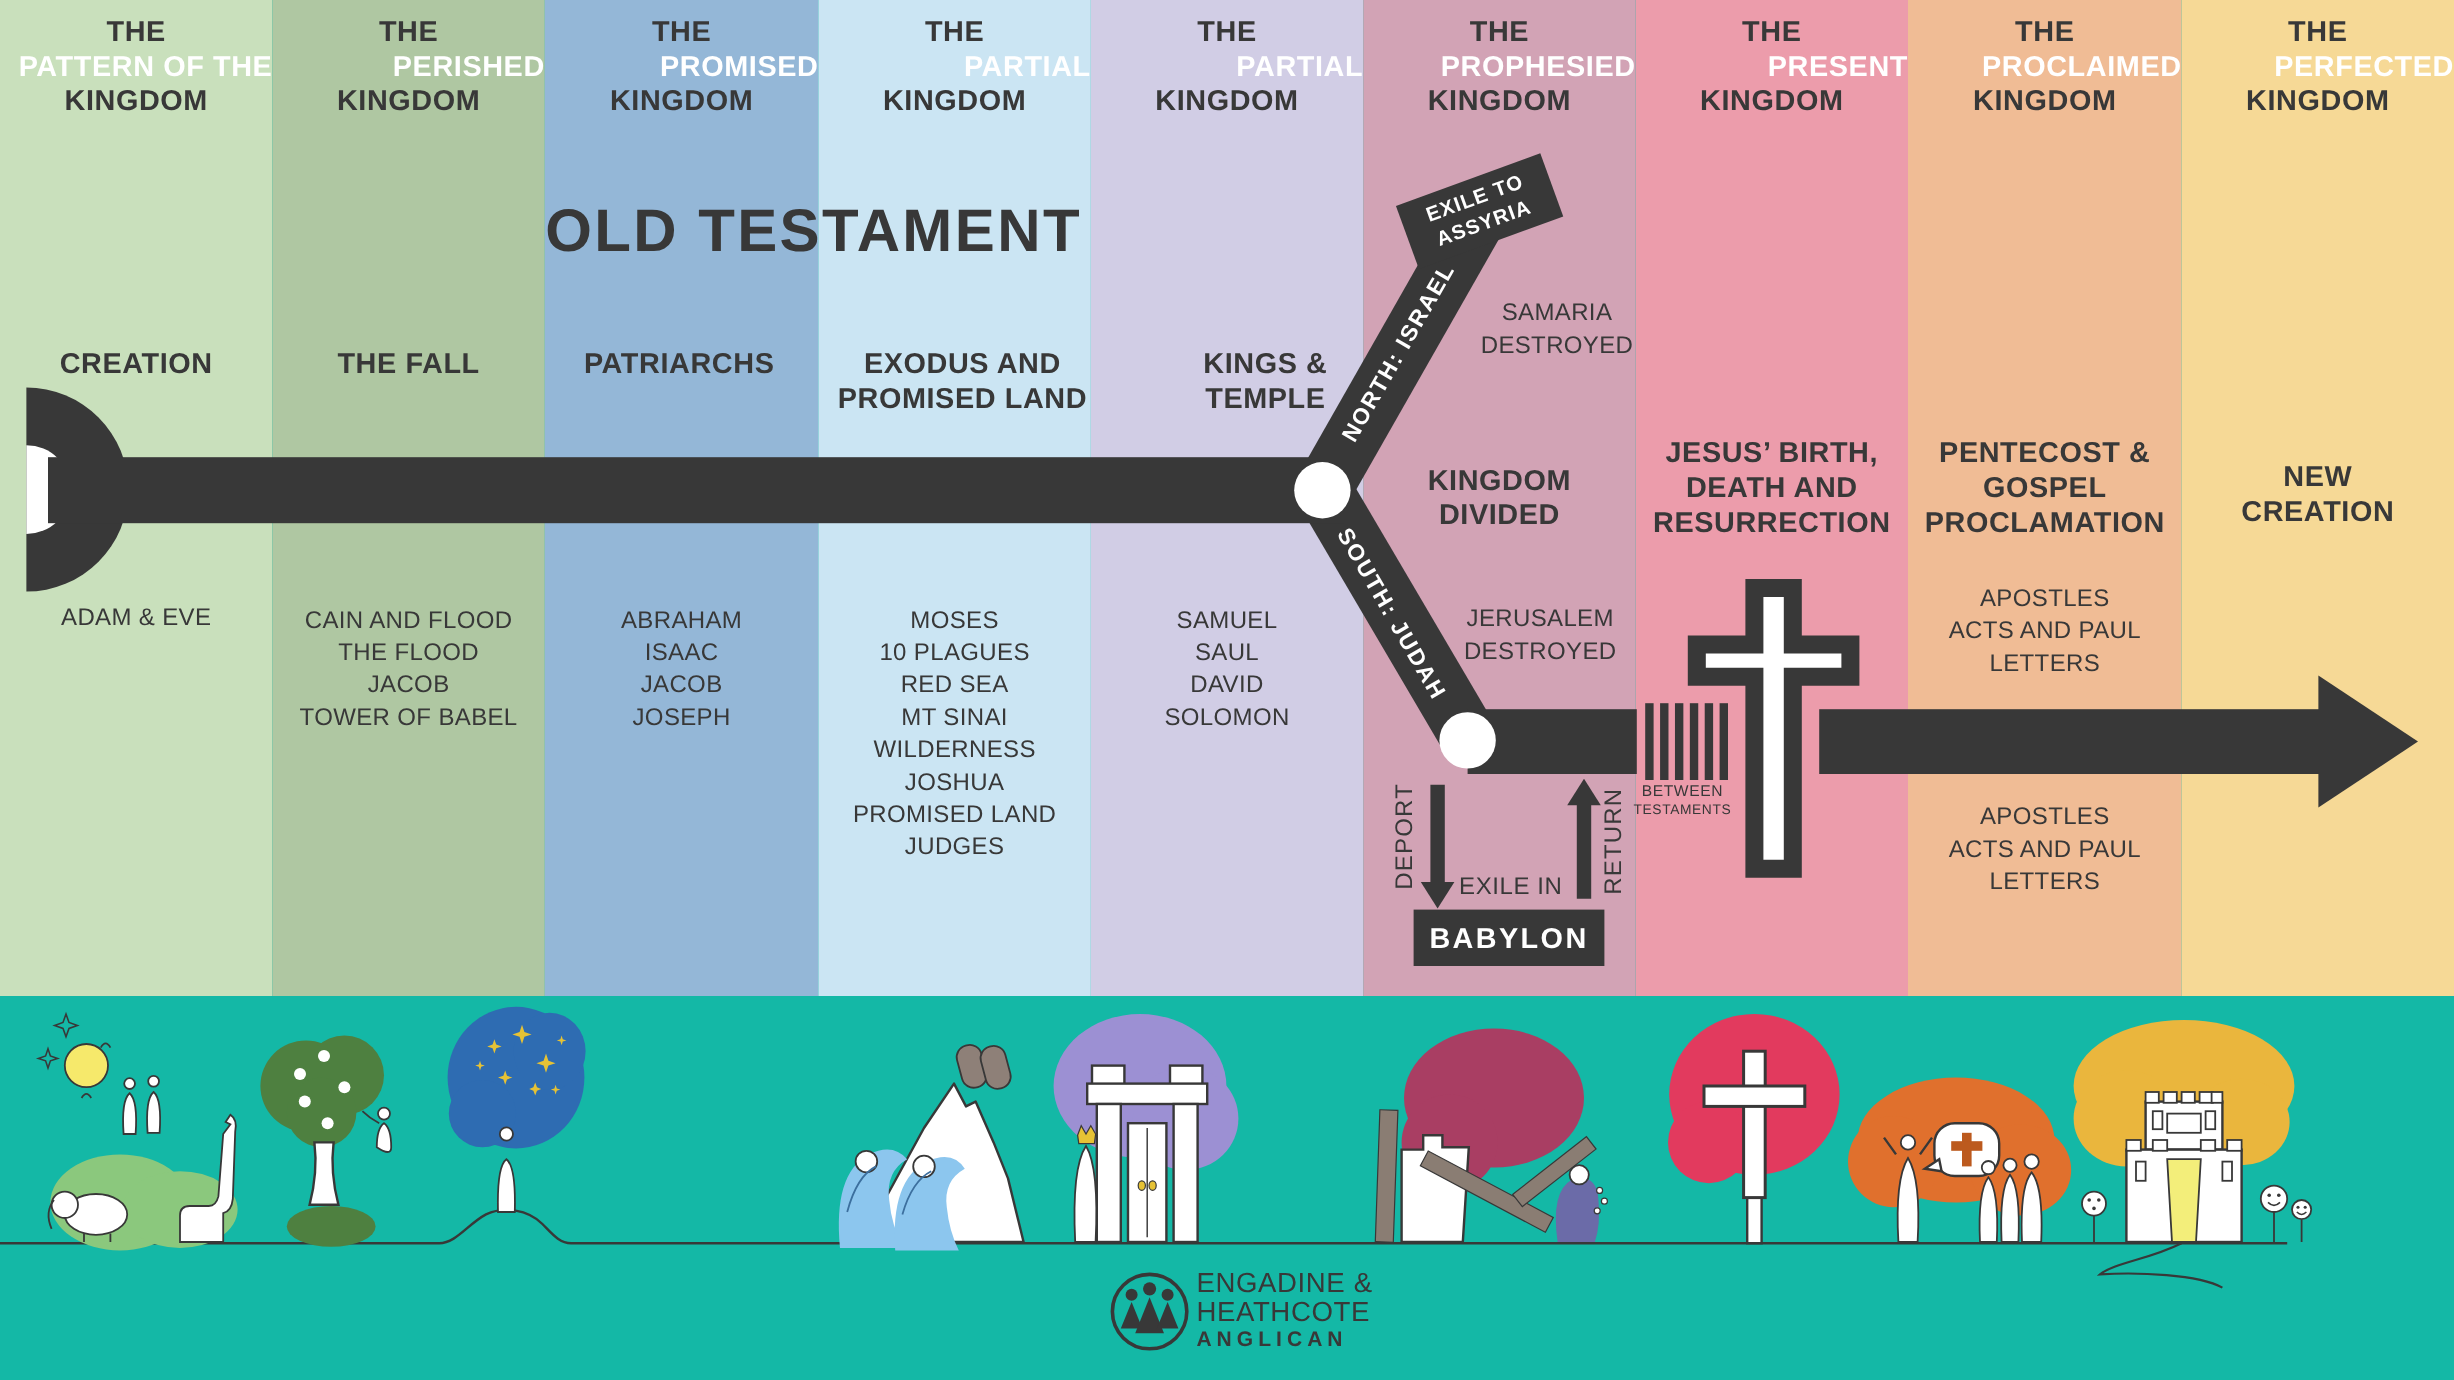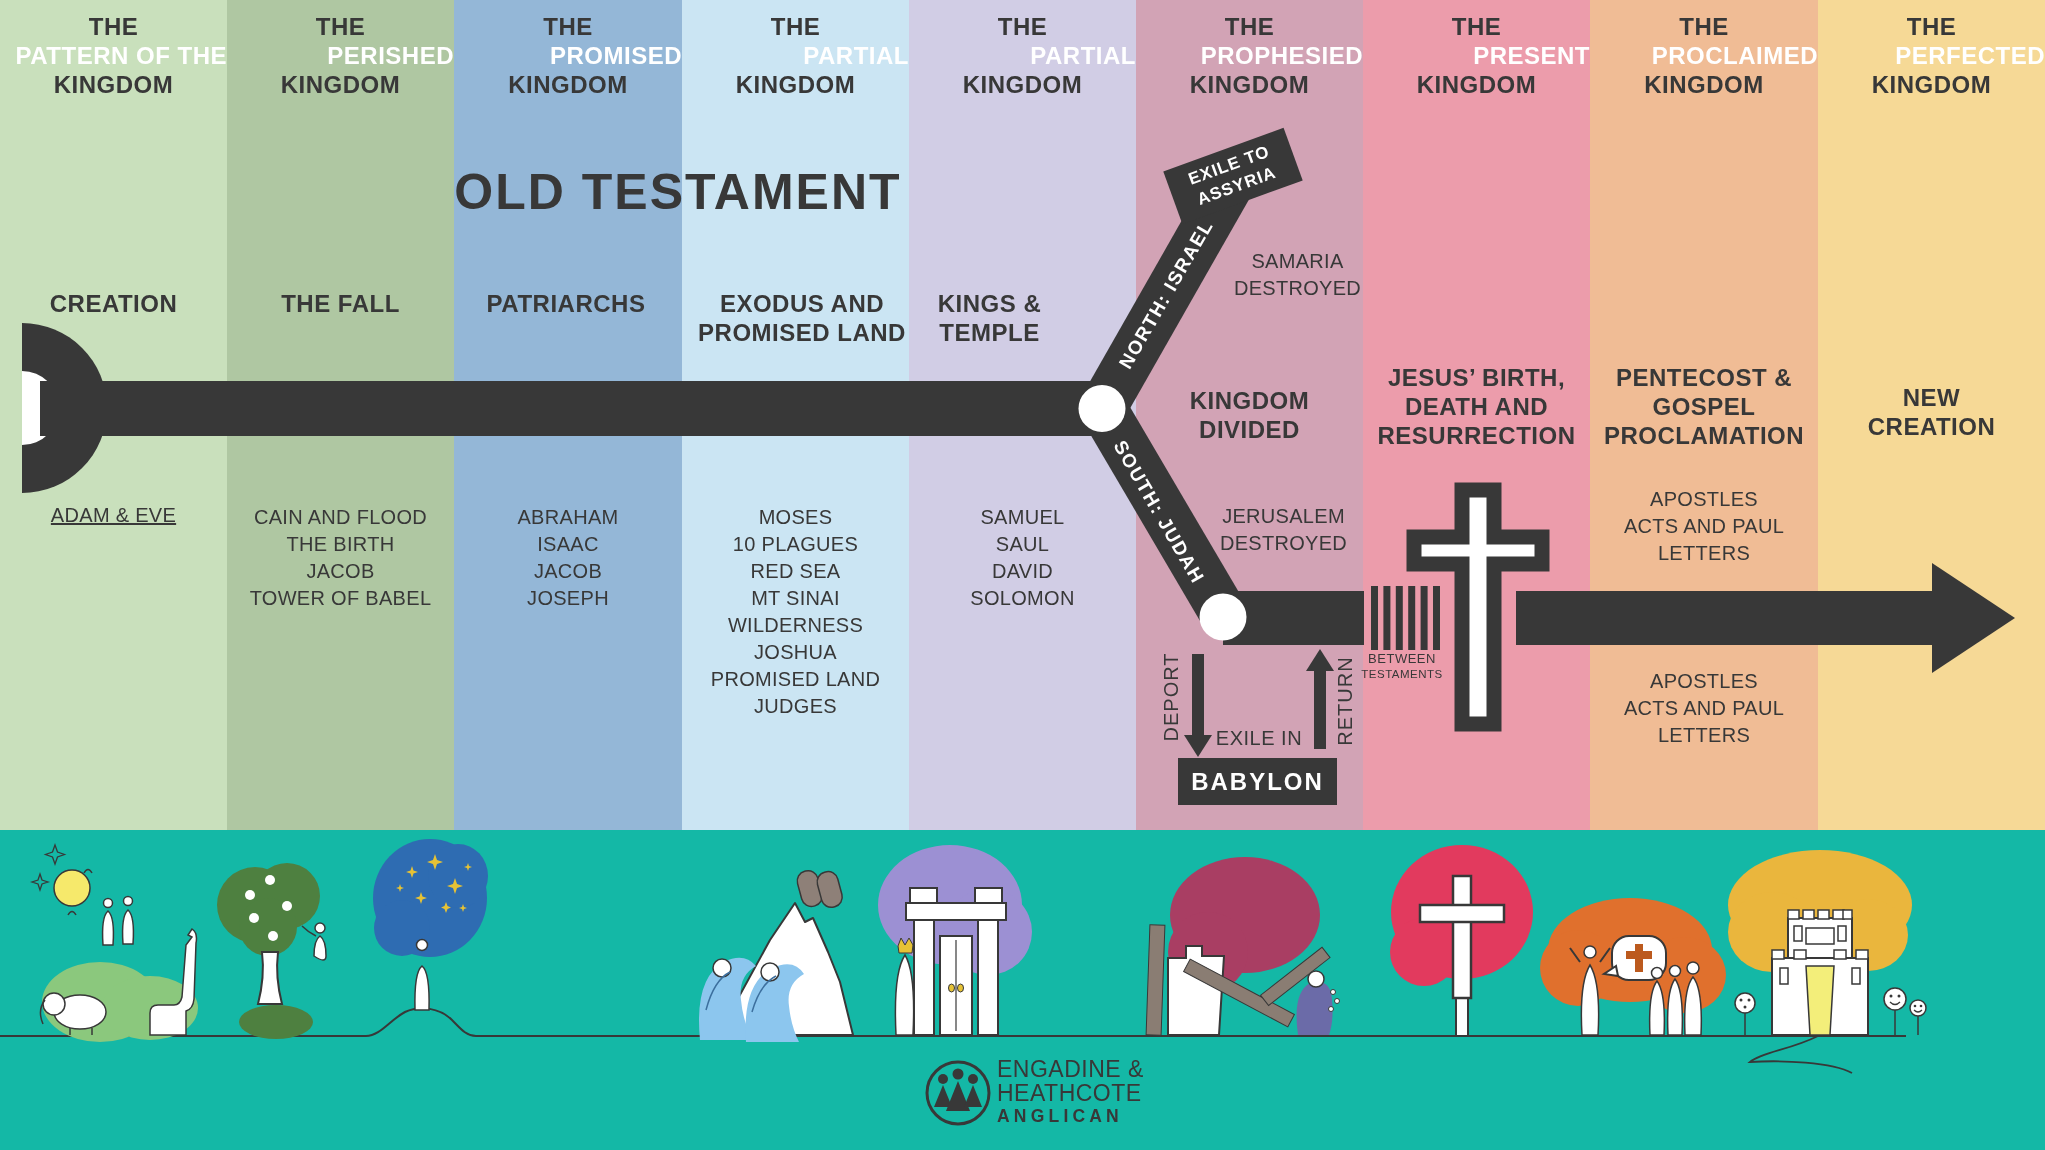--- a/index.html
+++ b/index.html
@@ -92,21 +92,21 @@
 
   <div class="testament" style="left:418px;top:163px;width:520px;">OLD TESTAMENT</div>
 
   <div class="block title" style="left:0;top:289px;width:227px;">CREATION</div>
   <div class="block title" style="left:227px;top:289px;width:227px;">THE FALL</div>
   <div class="block title" style="left:454px;top:289px;width:224px;">PATRIARCHS</div>
   <div class="block title" style="left:682px;top:289px;width:240px;">
     <div>EXODUS AND</div>
     <div>PROMISED LAND</div>
   </div>
-  <div class="block title" style="left:876px;top:289px;width:227px;">
+  <div class="block title" style="left:941px;top:289px;width:227px;">
     <div>KINGS &amp;</div>
     <div>TEMPLE</div>
   </div>
   <div class="block title" style="left:1136px;top:386px;width:227px;">
     <div>KINGDOM</div>
     <div>DIVIDED</div>
   </div>
   <div class="block title" style="left:1363px;top:363px;width:227px;">
     <div>JESUS’ BIRTH,</div>
     <div>DEATH AND</div>
@@ -124,26 +124,26 @@
 
   <div class="block list" style="left:1190px;top:248px;width:215px;">
     <div>SAMARIA</div>
     <div>DESTROYED</div>
   </div>
   <div class="block list" style="left:1176px;top:503px;width:215px;">
     <div>JERUSALEM</div>
     <div>DESTROYED</div>
   </div>
 
-  <div class="block list" style="left:0;top:502px;width:227px;text-decoration:underline;">
+  <div class="block list" style="left:0;top:502px;width:227px;">
     <div>ADAM &amp; EVE</div>
   </div>
   <div class="block list" style="left:227px;top:504px;width:227px;">
     <div>CAIN AND FLOOD</div>
-    <div>THE BIRTH</div>
+    <div>THE FLOOD</div>
     <div>JACOB</div>
     <div>TOWER OF BABEL</div>
   </div>
   <div class="block list" style="left:454px;top:504px;width:228px;">
     <div>ABRAHAM</div>
     <div>ISAAC</div>
     <div>JACOB</div>
     <div>JOSEPH</div>
   </div>
   <div class="block list" style="left:682px;top:504px;width:227px;">

